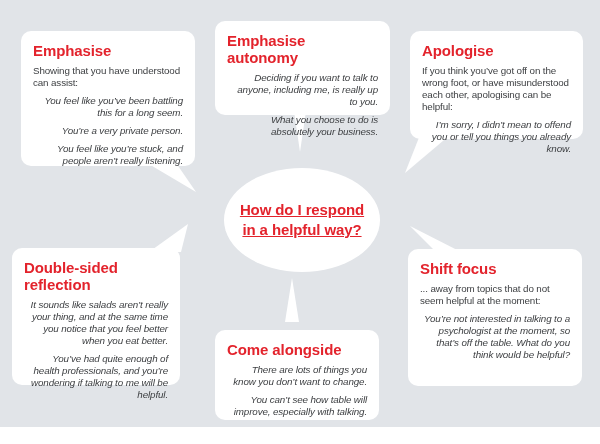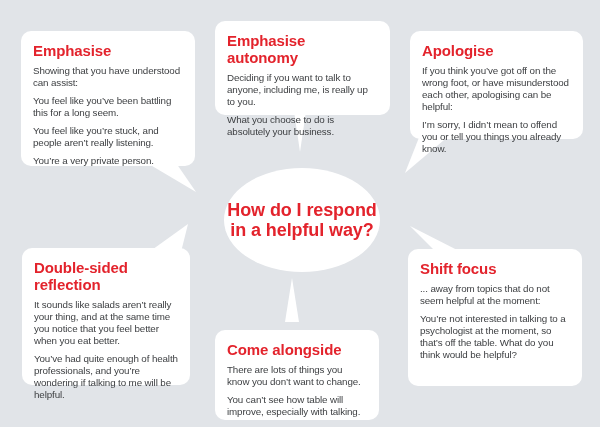--- a/index.html
+++ b/index.html
@@ -18,57 +18,58 @@
     padding:11px 12px;box-sizing:border-box;z-index:2;
   }
   .bubble h3{
     margin:0 0 6px 0;font-size:15px;font-weight:bold;
     color:#e3232c;letter-spacing:-0.1px;
   }
   .bubble p{
     margin:0 0 6px 0;font-size:9.8px;line-height:12px;
     color:#3e4043;letter-spacing:-0.12px;
   }
-  .bubble p.ital{}
+  .bubble p.ital{font-style:italic;text-align:right;}
   .b-tl{left:21px;top:31px;width:174px;height:135px;}
   .b-tc{left:215px;top:21px;width:175px;height:94px;}
   .b-tr{left:410px;top:31px;width:173px;height:108px;}
-  .b-bl{left:22px;top:248px;width:168px;height:137px;}
+  .b-bl{left:12px;top:248px;width:168px;height:137px;}
   .b-bc{left:215px;top:330px;width:164px;height:90px;}
   .b-br{left:408px;top:249px;width:174px;height:137px;}
   .ellipse{
     position:absolute;left:224px;top:168px;width:156px;height:104px;
     background:#ffffff;border-radius:50%;z-index:2;
     display:flex;align-items:center;justify-content:center;text-align:center;
   }
   .ellipse .q{
-    color:#e3232c;font-weight:bold;font-size:18px;line-height:20px;
+    color:#e3232c;font-weight:bold;font-size:15px;line-height:20px;
     letter-spacing:-0.1px;
+    text-decoration:underline;
   }
 </style>
 </head>
 <body>
 
 <div class="canvas"></div>
 
 <svg class="tails" width="600" height="444">
   <polygon points="142,160 174,160 196,192" fill="#ffffff"></polygon>
   <polygon points="294,111 306,111 300,152" fill="#ffffff"></polygon>
   <polygon points="420,135 450,135 405,173" fill="#ffffff"></polygon>
   <polygon points="149,252 181,252 188,224" fill="#ffffff"></polygon>
   <polygon points="285,322 299,322 292,278" fill="#ffffff"></polygon>
   <polygon points="437,253 463,253 410,226" fill="#ffffff"></polygon>
 </svg>
 
 <div class="bubble b-tl">
   <h3>Emphasise</h3>
   <p class="reg">Showing that you have understood can assist:</p>
   <p class="ital">You feel like you’ve been battling this for a long seem.</p>
+  <p class="ital">You’re a very private person.</p>
   <p class="ital">You feel like you’re stuck, and people aren’t really listening.</p>
-  <p class="ital">You’re a very private person.</p>
 </div>
 
 <div class="bubble b-tc">
   <h3>Emphasise autonomy</h3>
   <p class="ital">Deciding if you want to talk to anyone, including me, is really up to you.</p>
   <p class="ital">What you choose to do is absolutely your business.</p>
 </div>
 
 <div class="bubble b-tr">
   <h3>Apologise</h3>

